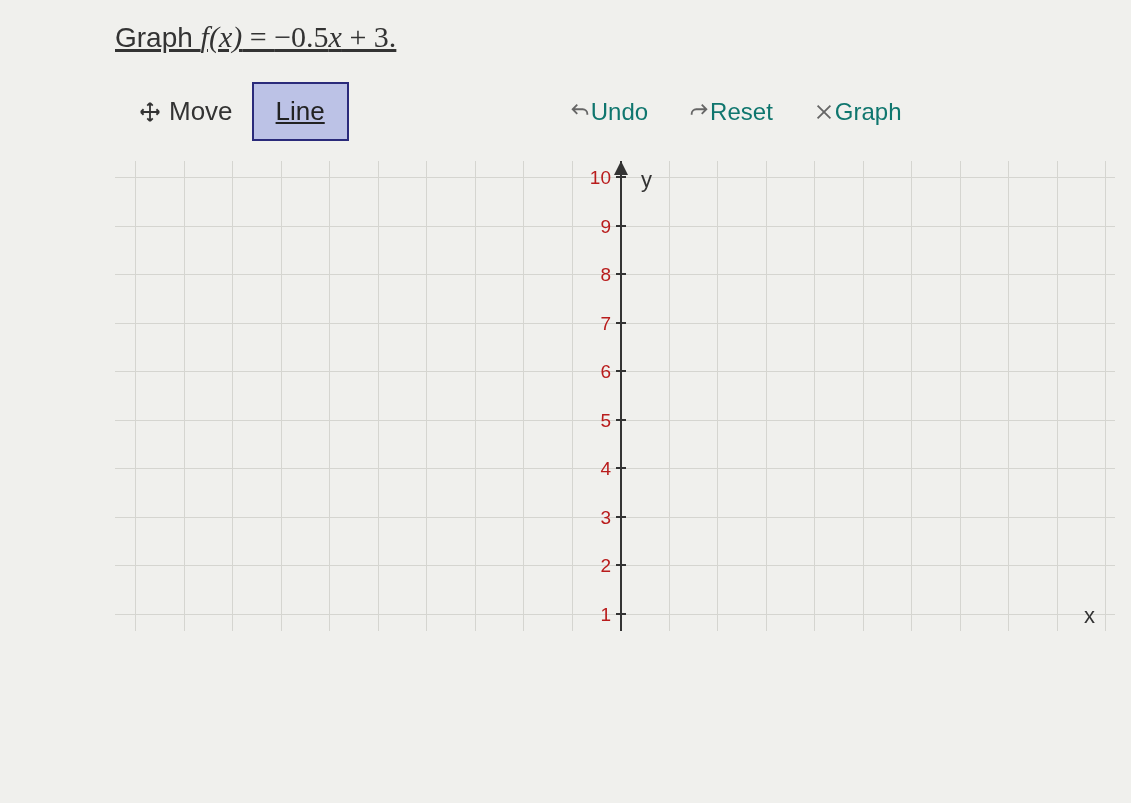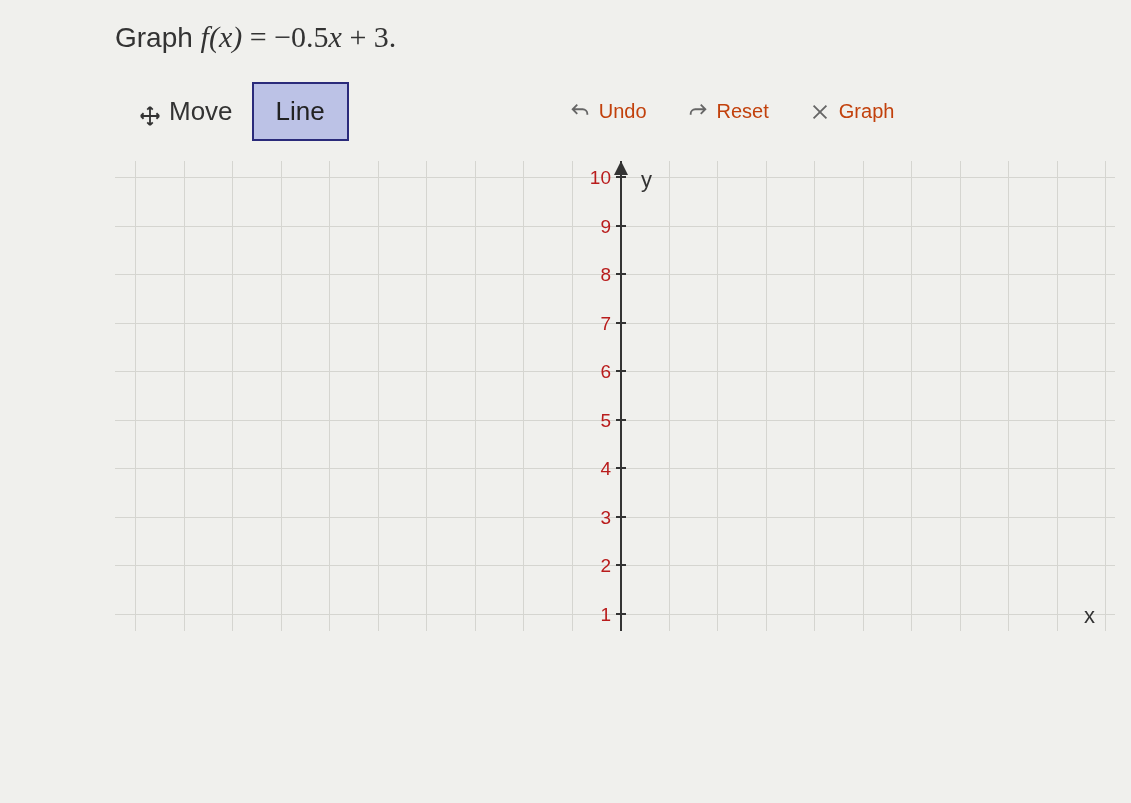--- a/index.html
+++ b/index.html
@@ -12,20 +12,21 @@
       position: relative;
     }
     .content {
       padding: 20px 0 0 115px;
     }
     .question-line1 {
       font-size: 30px;
       color: #333;
       margin-bottom: 28px;
       font-family: 'Times New Roman', serif;
+      text-decoration: underline;
     }
     .question-line1 .plain {
       font-family: Arial, sans-serif;
       font-size: 28px;
     }
     .fvar { font-style: italic; }
     .question-line2 {
       font-size: 27px;
       color: #333;
       margin-left: -25px;
@@ -33,41 +34,41 @@
     }
     .toolbar {
       display: flex;
       align-items: center;
       gap: 0;
       margin-left: 5px;
       margin-bottom: 20px;
     }
     .tool-btn {
       display: inline-flex;
-      align-items: flex-end;
+      align-items: center;
       gap: 8px;
       padding: 10px 18px;
       font-size: 26px;
       color: #333;
       cursor: pointer;
       border: 1px solid transparent;
     }
     .tool-btn.selected {
       background: #bcc2e6;
       border: 2px solid #2a2a7a;
       color: #222;
       padding: 12px 22px;
+      text-decoration: underline;
     }
     .toolbar-gap { flex: 0 0 220px; }
     .action-btn {
       display: inline-flex;
       align-items: center;
-      gap: 8px;
-      font-size: 20px;
-      color: #c2410c;
+      font-size: 24px;
+      color: #0f766e;
       cursor: pointer;
       margin-right: 40px;
     }
     .icon-svg { width: 22px; height: 22px; }
 
     .graph-container {
       position: relative;
       width: 1000px;
       height: 470px;
       margin-left: 0;

